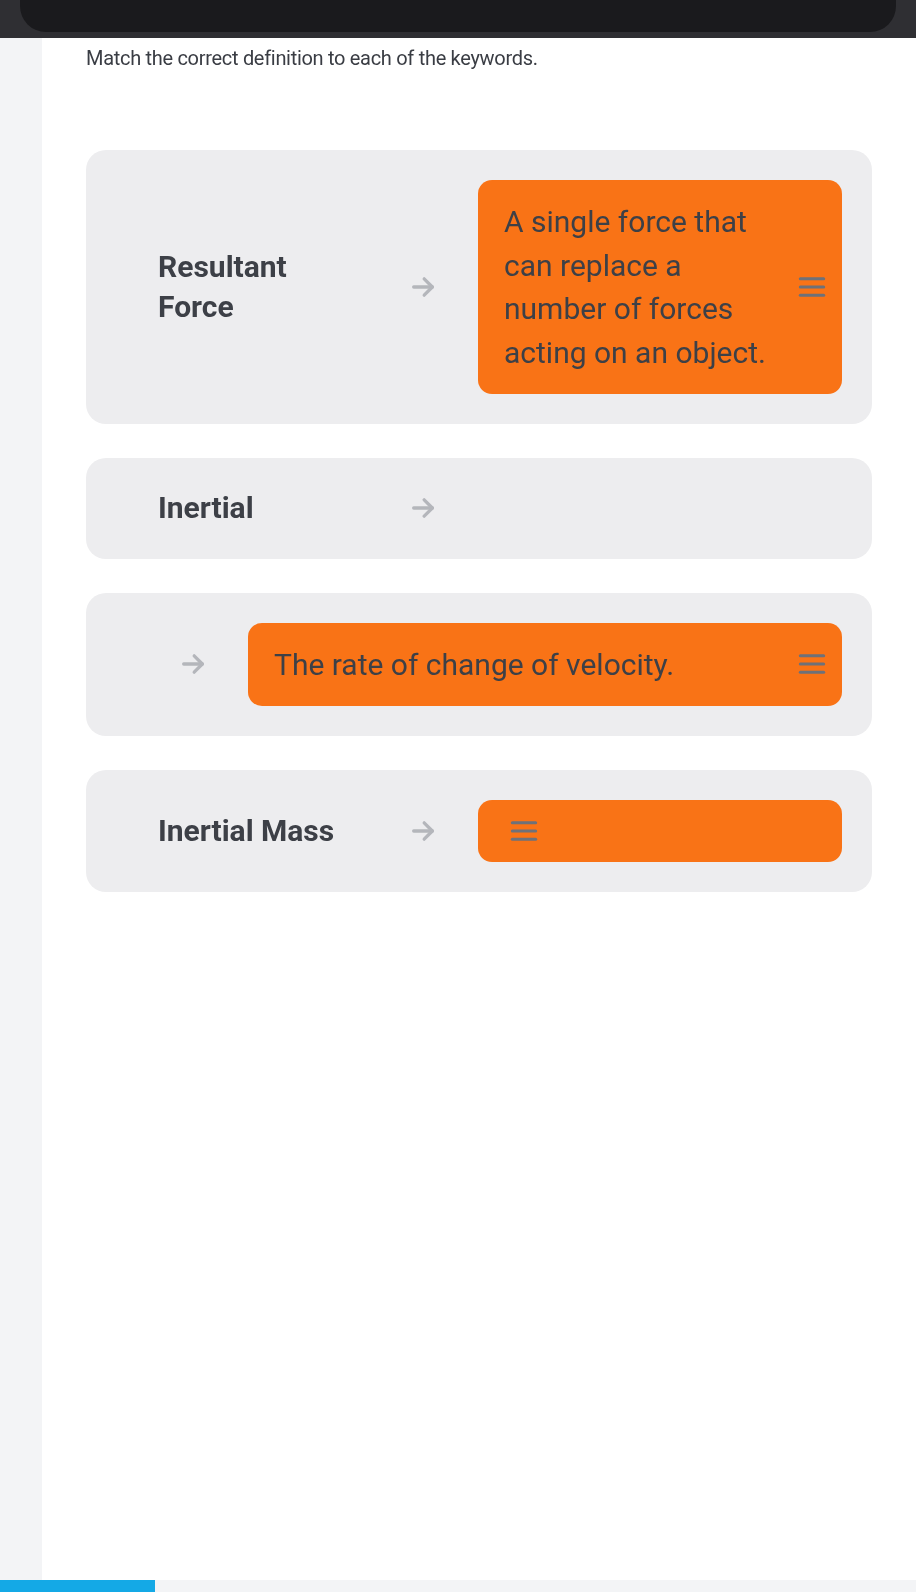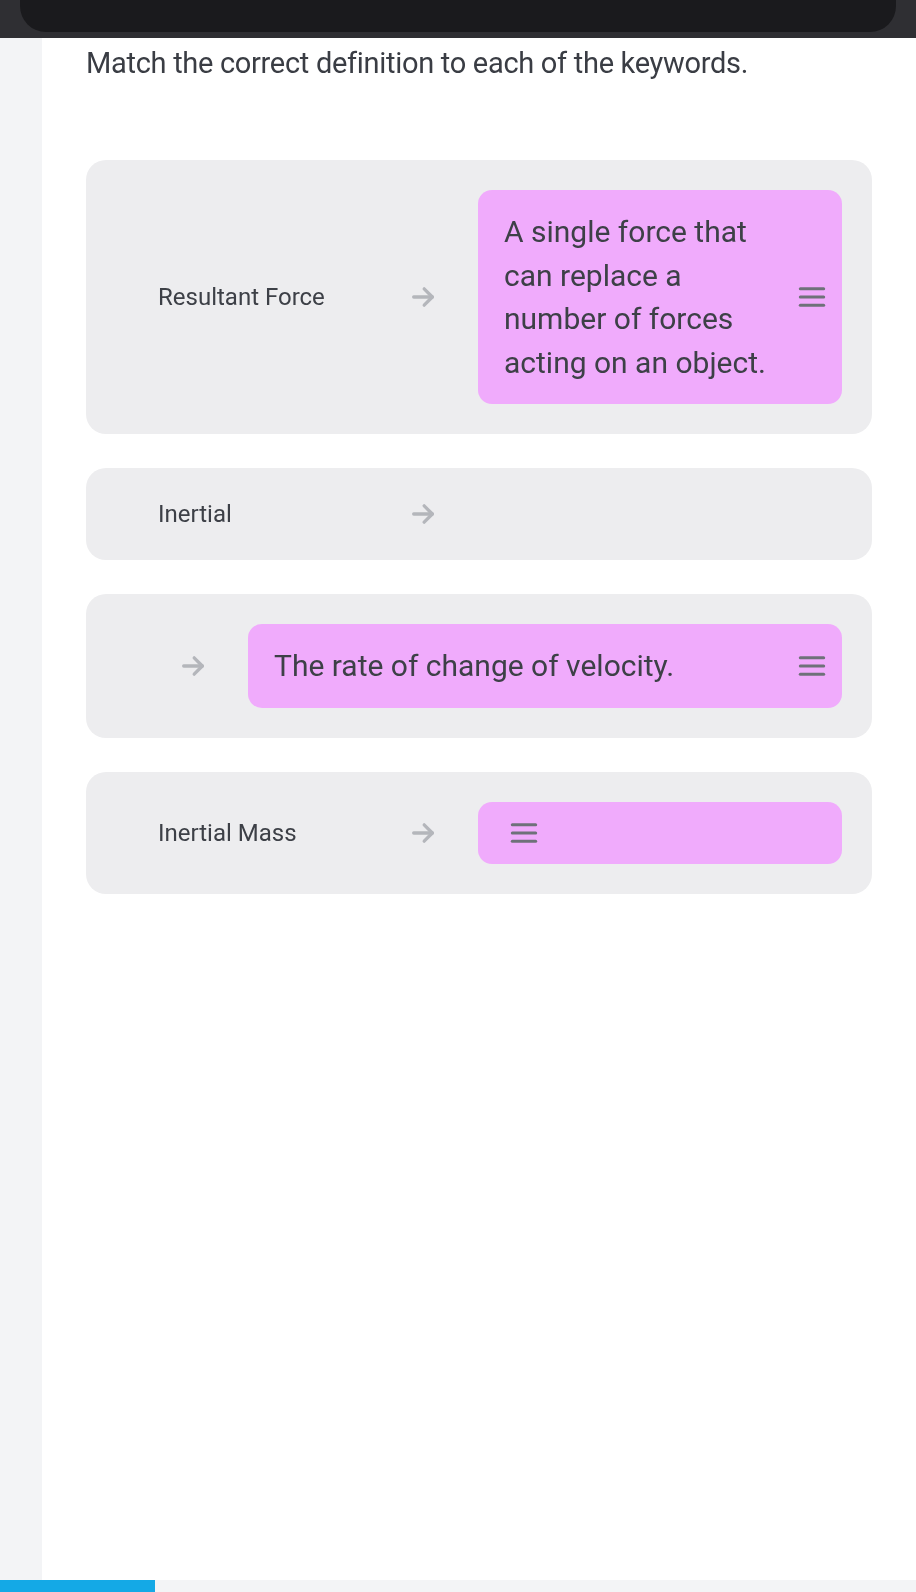--- a/index.html
+++ b/index.html
@@ -32,56 +32,56 @@
       width: 42px;
       background: #f3f4f6;
       min-height: 1554px;
       flex-shrink: 0;
     }
     .content {
       flex: 1;
       padding: 0 44px 0 44px;
     }
     .instruction {
-      font-size: 29px;
+      font-size: 20px;
       color: #3a3d44;
       font-weight: 400;
       padding: 8px 0 80px 0;
       letter-spacing: -0.3px;
     }
     .match-row {
       background: #ededef;
       border-radius: 20px;
       padding: 30px 30px 30px 72px;
       margin-bottom: 34px;
       display: flex;
       align-items: center;
       gap: 20px;
     }
     .keyword {
       width: 210px;
-      font-size: 24px;
+      font-size: 30px;
       color: #3d4047;
-      font-weight: 400;
+      font-weight: 700;
       line-height: 1.35;
       flex-shrink: 0;
       word-break: break-word;
     }
     .arrow-col {
       width: 70px;
       display: flex;
       justify-content: center;
       flex-shrink: 0;
     }
     .arrow-icon {
       width: 28px;
       height: 28px;
     }
     .definition-card {
-      background: #f0abfc;
+      background: #f97316;
       border-radius: 14px;
       padding: 20px 10px 20px 26px;
       flex: 1;
       display: flex;
       align-items: center;
       gap: 14px;
     }
     .definition-text {
       font-size: 30px;
       color: #3d4047;

